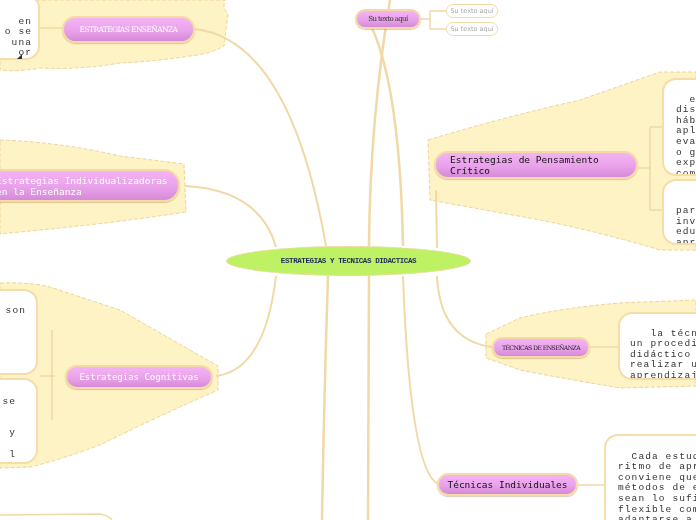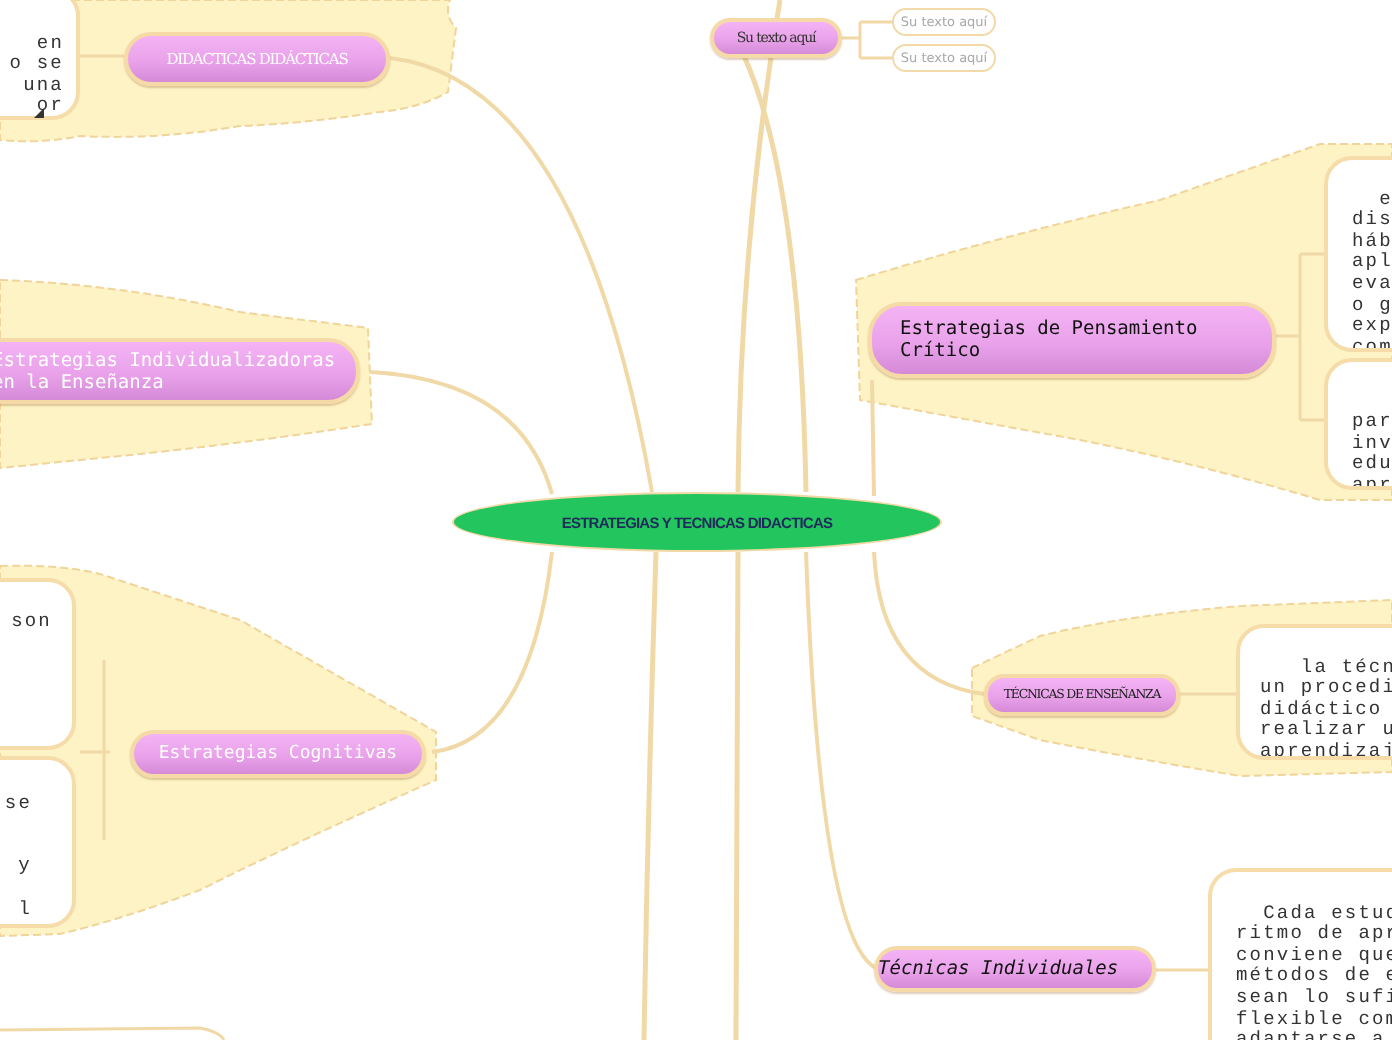--- a/index.html
+++ b/index.html
@@ -20,23 +20,23 @@
     font-family:"Liberation Mono", monospace; font-size:9.5px; line-height:10.6px;
     letter-spacing:1.1px; color:#333; padding:4px 6px; overflow:hidden; white-space:pre;
   }
   .small-box {
     position:absolute; box-sizing:border-box; background:#fff; border:1.5px solid #f3d9a8;
     border-radius:8px; font-family:"DejaVu Sans", sans-serif; font-size:6.5px; color:#a8a8a8;
     display:flex; align-items:center; justify-content:center;
   }
   .center {
     position:absolute; left:226px; top:246px; width:245px; height:30px; box-sizing:border-box;
-    border:1.5px solid #f0d9a6; border-radius:50%; background:#22c55e;
+    border:1.5px solid #f0d9a6; border-radius:50%; background:#bef264;
     display:flex; align-items:center; justify-content:center;
-    font-family:Liberation Sans, sans-serif; font-size:7.5px; font-weight:bold; color:#1e2a5a; letter-spacing:-0.4px;
+    font-family:Liberation Mono, monospace; font-size:7.5px; font-weight:bold; color:#1e2a5a; letter-spacing:-0.4px;
   }
   .resize-icon { position:absolute; width:0; height:0; border-left:5px solid transparent; border-bottom:5px solid #333; }
 </style>
 </head>
 <body>
 
 <svg class="layer" width="696" height="520">
 
   <path d="M0,0 L225,0 Q222,8 228,14 L224,46 Q210,54 190,56 Q150,62 120,63 Q80,70 40,68 Q20,72 0,70 Z" fill="#fdf3c4" stroke="#f0d49a" stroke-dasharray="4,2"></path>
 
@@ -76,34 +76,34 @@
 </div>
 
 <div class="note" style="left:-20px; top:-6px; width:60px; height:66px; padding-top:10px; text-align:right;">
   <span>en
 o se
  una
 or</span>
 </div>
 <span class="resize-icon" style="left:17px; top:54px;"></span>
 <div class="pill white-text serif" style="left:62px; top:16px; width:133px; height:27px; font-size:7.5px; justify-content:center;">
-  <span>DIDACTICAS DIDÁCTICAS</span>
+  <span>ESTRATEGIAS ENSEÑANZA</span>
 </div>
 
 <div class="pill serif" style="left:355px; top:9px; width:66px; height:20px; font-size:7px; justify-content:center; padding:0; border-radius:10px; color:#333;">
   <span>Su texto aquí</span>
 </div>
 <div class="small-box" style="left:446px; top:4px; width:52px; height:14px;">
   <span>Su texto aquí</span>
 </div>
 <div class="small-box" style="left:446px; top:22px; width:52px; height:14px;">
   <span>Su texto aquí</span>
 </div>
 
-<div class="pill" style="left:434px; top:151px; width:204px; height:38px; font-size:9.5px; line-height:11px; white-space:pre; border-radius:17px;">
+<div class="pill" style="left:434px; top:151px; width:204px; height:28px; font-size:9.5px; line-height:11px; white-space:pre; border-radius:17px;">
   <span>Estrategias de Pensamiento
 Crítico</span>
 </div>
 <div class="note" style="left:662px; top:78px; width:60px; height:98px; padding-left:12px;">
   <span>el p
 disc
 hábi
 apli
 eval
 o ge
@@ -145,21 +145,21 @@
 
 
 e, y
 
 l</span>
 </div>
 <div class="pill white-text" style="left:65px; top:365px; width:148px; height:24px; font-size:9px; justify-content:center; padding:0; border-radius:12px;text-align:right;">
   <span>Estrategias Cognitivas</span>
 </div>
 
-<div class="pill" style="left:437px; top:473px; width:141px; height:23px; font-size:9.5px; padding:0; border-radius:12px;font-style:italic;">
+<div class="pill" style="left:437px; top:473px; width:141px; height:23px; font-size:9.5px; justify-content:center; padding:0; border-radius:12px;">
   <span>Técnicas Individuales</span>
 </div>
 <div class="note" style="left:604px; top:434px; width:110px; height:100px; padding-left:12px; padding-top:5px; border-bottom:none;">
   <span>Cada estudiant
 ritmo de apren
 conviene que l
 métodos de ens
 sean lo sufici
 flexible como
 adaptarse a la

